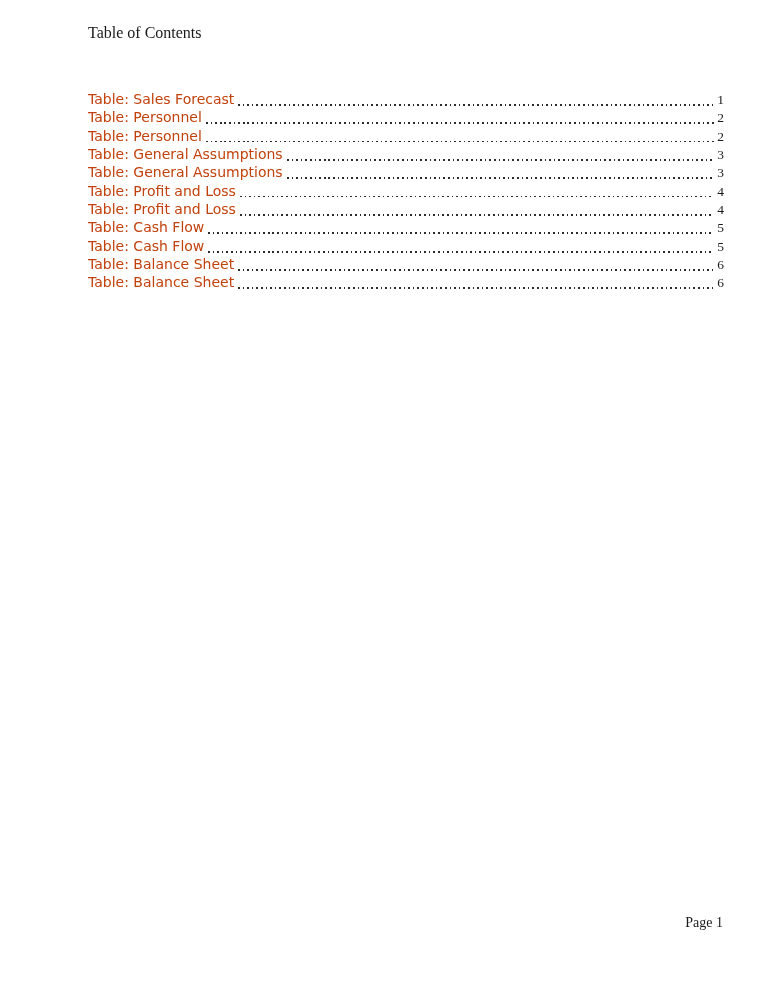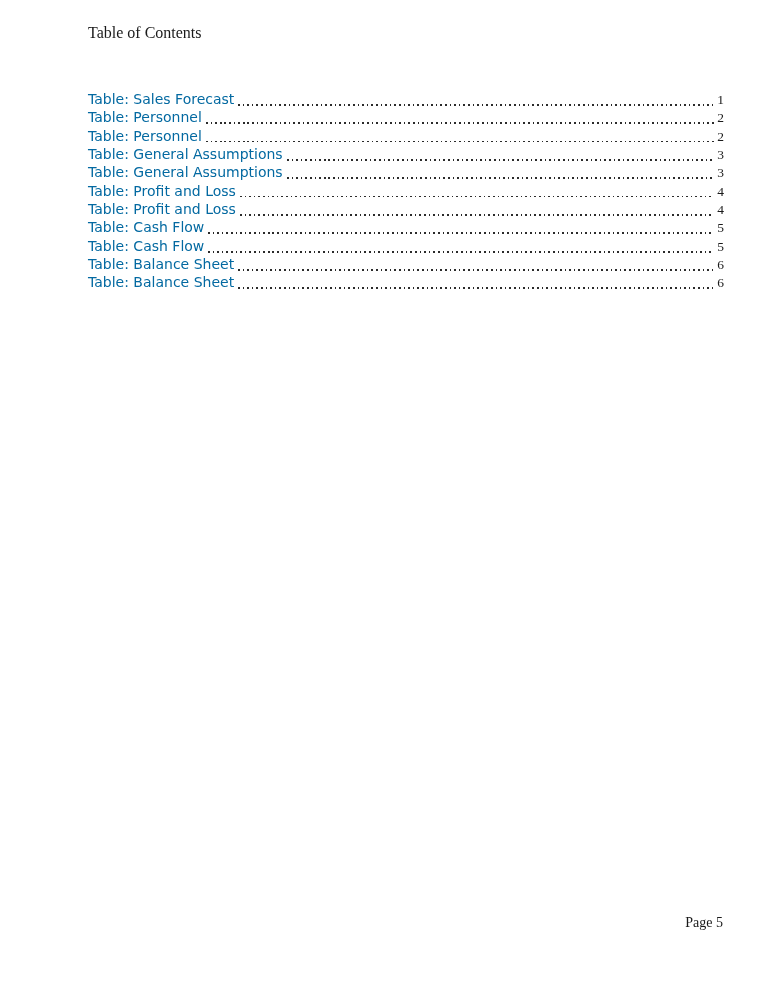--- a/index.html
+++ b/index.html
@@ -31,21 +31,21 @@
     width: 636px;
   }
   .toc-row {
     display: flex;
     align-items: baseline;
     height: 18.35px;
   }
   .toc-label {
     font-family: "DejaVu Sans", sans-serif;
     font-size: 14px;
-    color: #0369a1;
+    color: #c2410c;
     white-space: nowrap;
   }
   .toc-leader {
     flex: 1;
     align-self: flex-end;
     height: 1.8px;
     margin: 0 3px 3.6px 4px;
     background-image: repeating-linear-gradient(
       to right,
       #2b2b2b 0 1.7px,
@@ -125,13 +125,13 @@
     <span class="toc-leader"></span>
     <span class="toc-page">6</span>
   </div>
     <div class="toc-row">
     <span class="toc-label">Table: Balance Sheet</span>
     <span class="toc-leader"></span>
     <span class="toc-page">6</span>
   </div>
   </div>
 
-<div class="page-footer">Page 5</div>
+<div class="page-footer">Page 1</div>
 
 </body></html>

